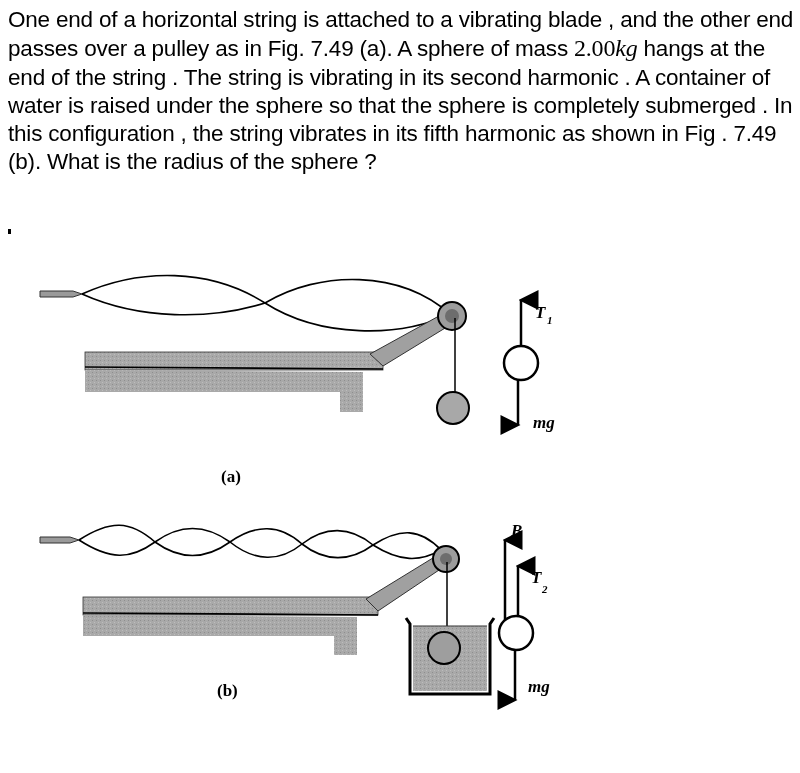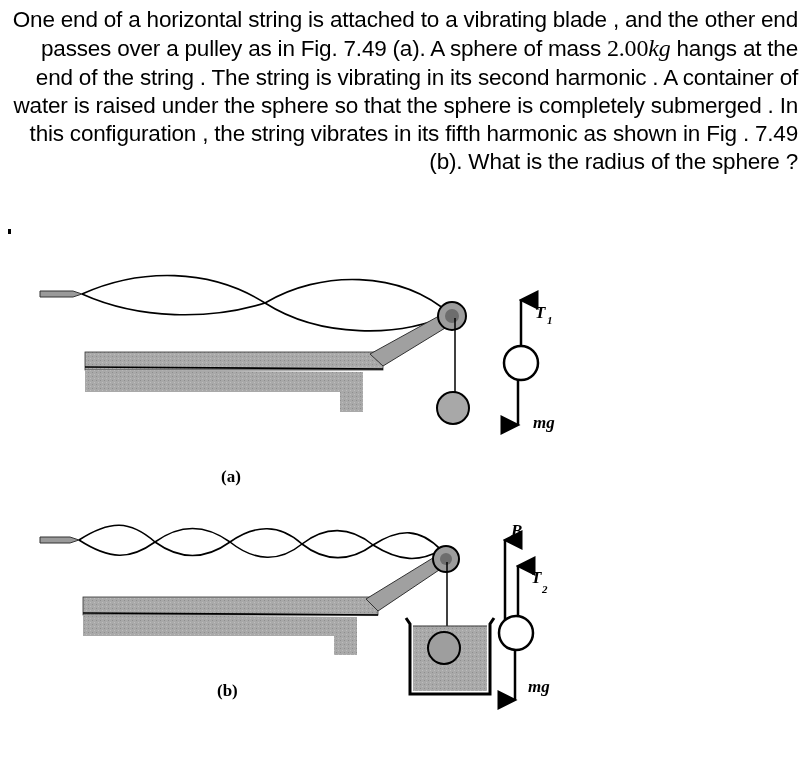--- a/index.html
+++ b/index.html
@@ -1,17 +1,17 @@
 <!DOCTYPE html>
 <html><head>
 <meta charset="utf-8">
 <style>
   html,body{margin:0;padding:0;background:#fff;}
   body{width:800px;height:773px;position:relative;overflow:hidden;font-family:"Liberation Sans",sans-serif;color:#000;}
-  .question{position:absolute;left:8px;top:6px;width:790px;font-size:22.5px;line-height:28.3px;letter-spacing:-0.2px;text-align:right;}
+  .question{position:absolute;left:8px;top:6px;width:790px;font-size:22.5px;line-height:28.3px;letter-spacing:-0.2px;}
   .math{font-family:"Liberation Serif",serif;font-size:24px;}
   .math i{font-style:italic;}
   .dot{position:absolute;left:8px;top:229px;width:3px;height:5px;background:#000;}
   .figure{position:absolute;left:0;top:0;}
   .lbl{font-family:"Liberation Serif",serif;font-weight:bold;font-size:17px;}
   .fl{font-family:"Liberation Serif",serif;font-style:italic;font-weight:bold;font-size:17px;}
   .sub{font-family:"Liberation Serif",serif;font-style:italic;font-weight:bold;font-size:11px;}
 </style>
 </head>
 <body>

